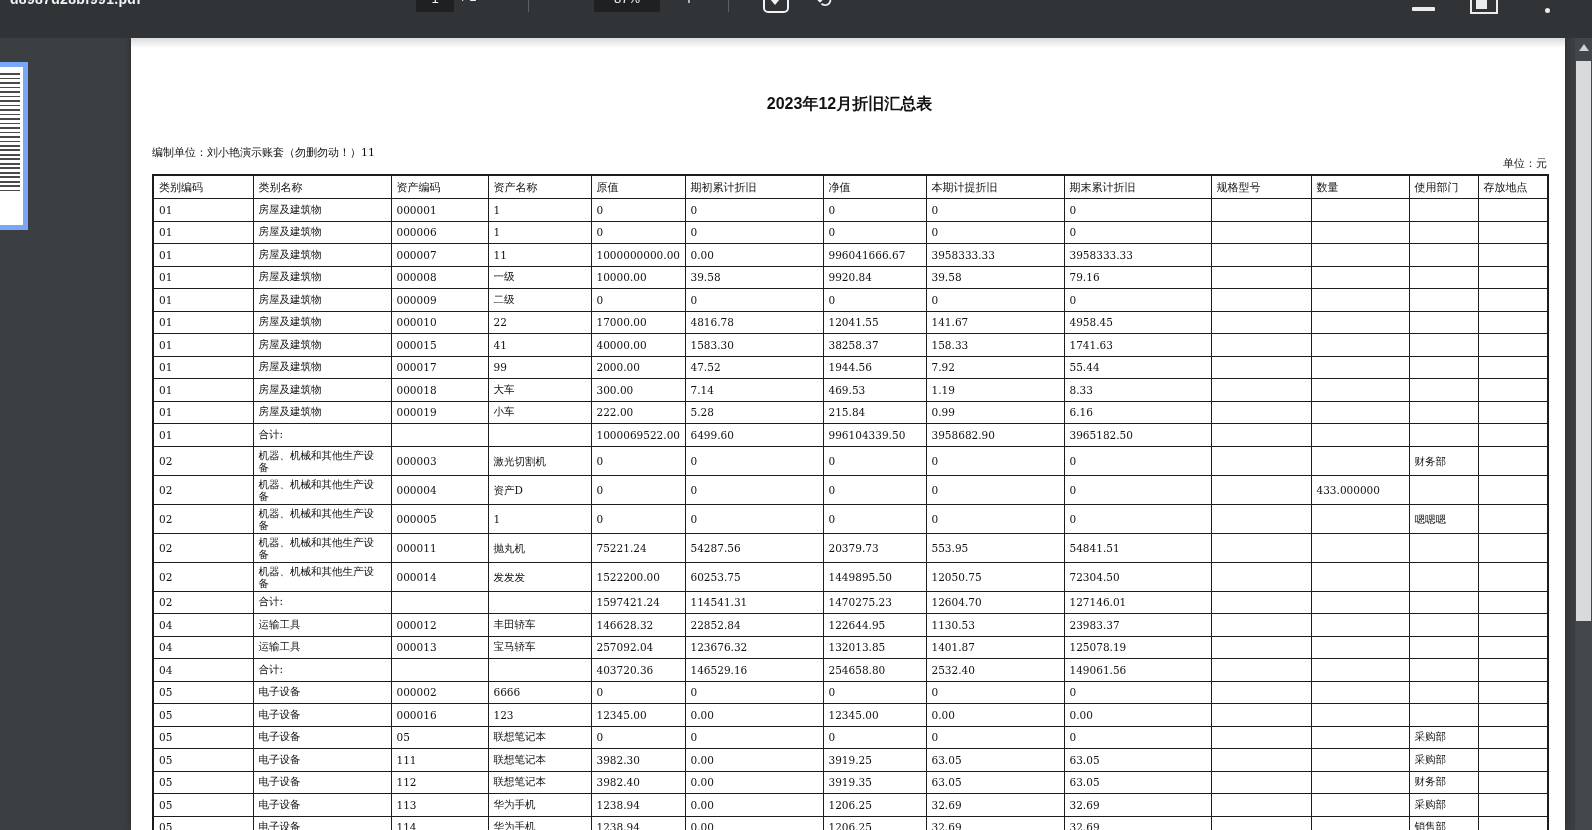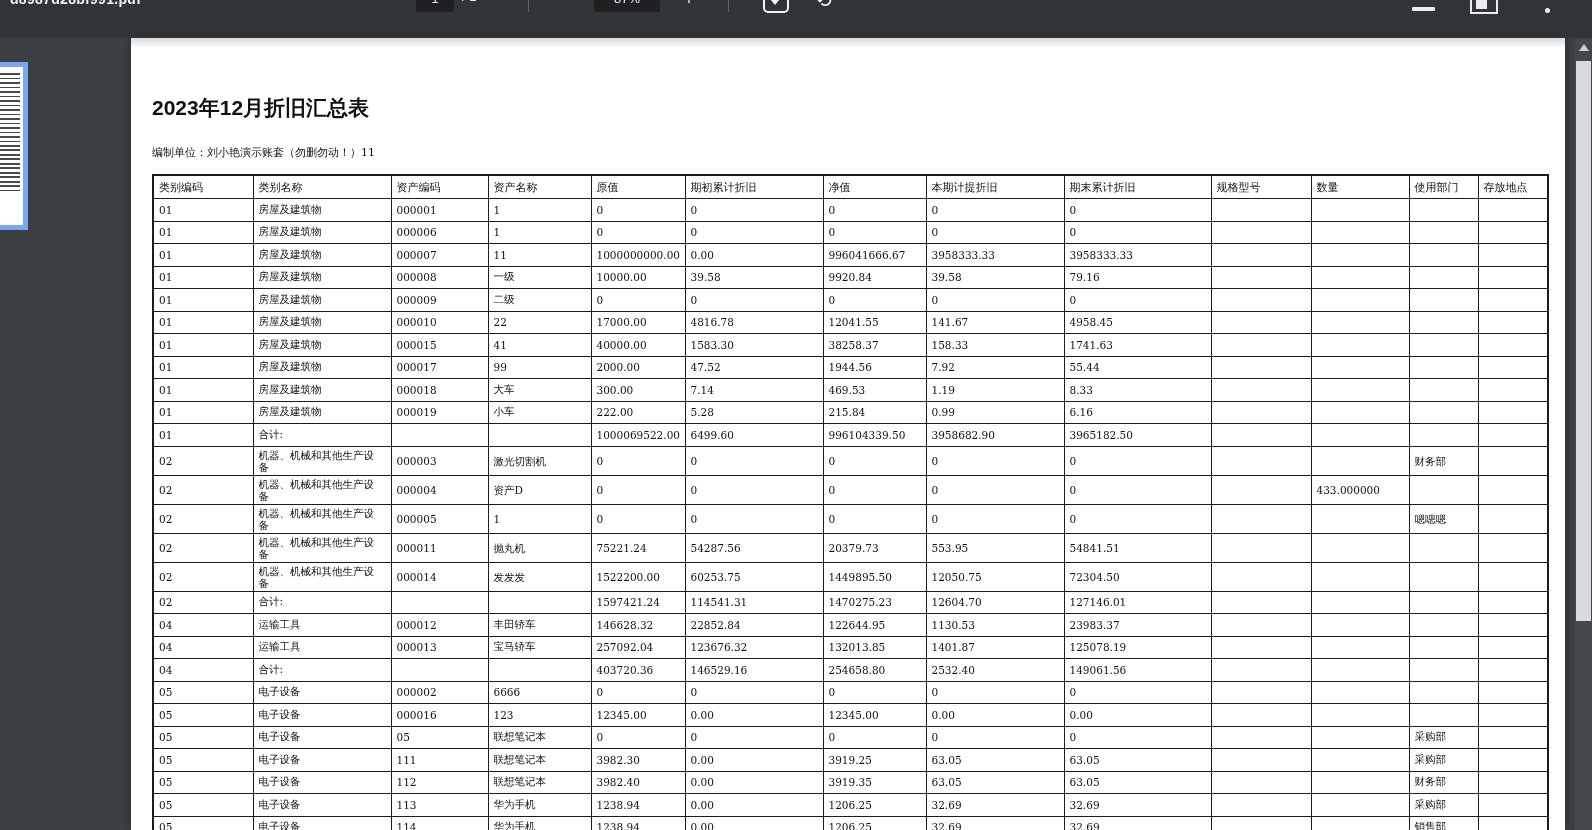--- a/index.html
+++ b/index.html
@@ -38,22 +38,22 @@
   .thumb{position:absolute;left:-28px;top:24px;width:46px;height:158px;background:#fff;
     border:5px solid #79a6f6;}
   .thumb-inner{position:absolute;left:3px;top:6px;right:3px;height:118px;
     background:repeating-linear-gradient(#4a4a4a 0 1.5px,transparent 1.5px 4.5px);}
 
   
   .page{position:absolute;left:131px;top:0;width:1434px;height:792px;background:#ffffff;
     overflow:hidden;box-shadow:0 0 8px rgba(0,0,0,.35);}
   .page:before{content:"";position:absolute;left:0;top:0;width:100%;height:10px;
     background:linear-gradient(rgba(0,0,0,.14),rgba(0,0,0,0));}
-  .doc-title{position:absolute;left:21px;top:56px;width:1395px;
-    font-size:21px;font-weight:700;color:#111;font-family:"Liberation Sans",sans-serif;}
+  .doc-title{position:absolute;left:21px;top:56px;width:1395px;text-align:center;
+    font-size:16px;font-weight:700;color:#111;font-family:"Liberation Sans",sans-serif;}
   .doc-pageind{position:absolute;left:21px;top:95px;width:1395px;text-align:right;
     font-size:11px;color:#111;font-family:"DejaVu Serif",serif;}
   .doc-prepared{position:absolute;left:21px;top:107px;font-size:11px;color:#111;
     font-family:"DejaVu Serif",serif;}
   .doc-unit{position:absolute;left:21px;top:118px;width:1395px;text-align:right;
     font-size:11px;color:#111;font-family:"DejaVu Serif",serif;}
 
   
   table.report{position:absolute;left:21px;top:136px;width:1395px;border-collapse:collapse;
     table-layout:fixed;font-family:"DejaVu Serif",serif;}
@@ -102,20 +102,21 @@
 
 <div class="viewer">
 
   <div class="thumb">
     <div class="thumb-inner"></div>
   </div>
 
   <div class="page">
     <div class="doc-title">2023年12月折旧汇总表</div>
     <div class="doc-prepared">编制单位：刘小艳演示账套（勿删勿动！）11</div>
+    <div class="doc-unit">单位：元</div>
 
     <table class="report">
       <colgroup>
         <col style="width:100px">
           <col style="width:138px">
           <col style="width:97px">
         <col style="width:103px">
           <col style="width:94px">
           <col style="width:138px">
         <col style="width:103px">

